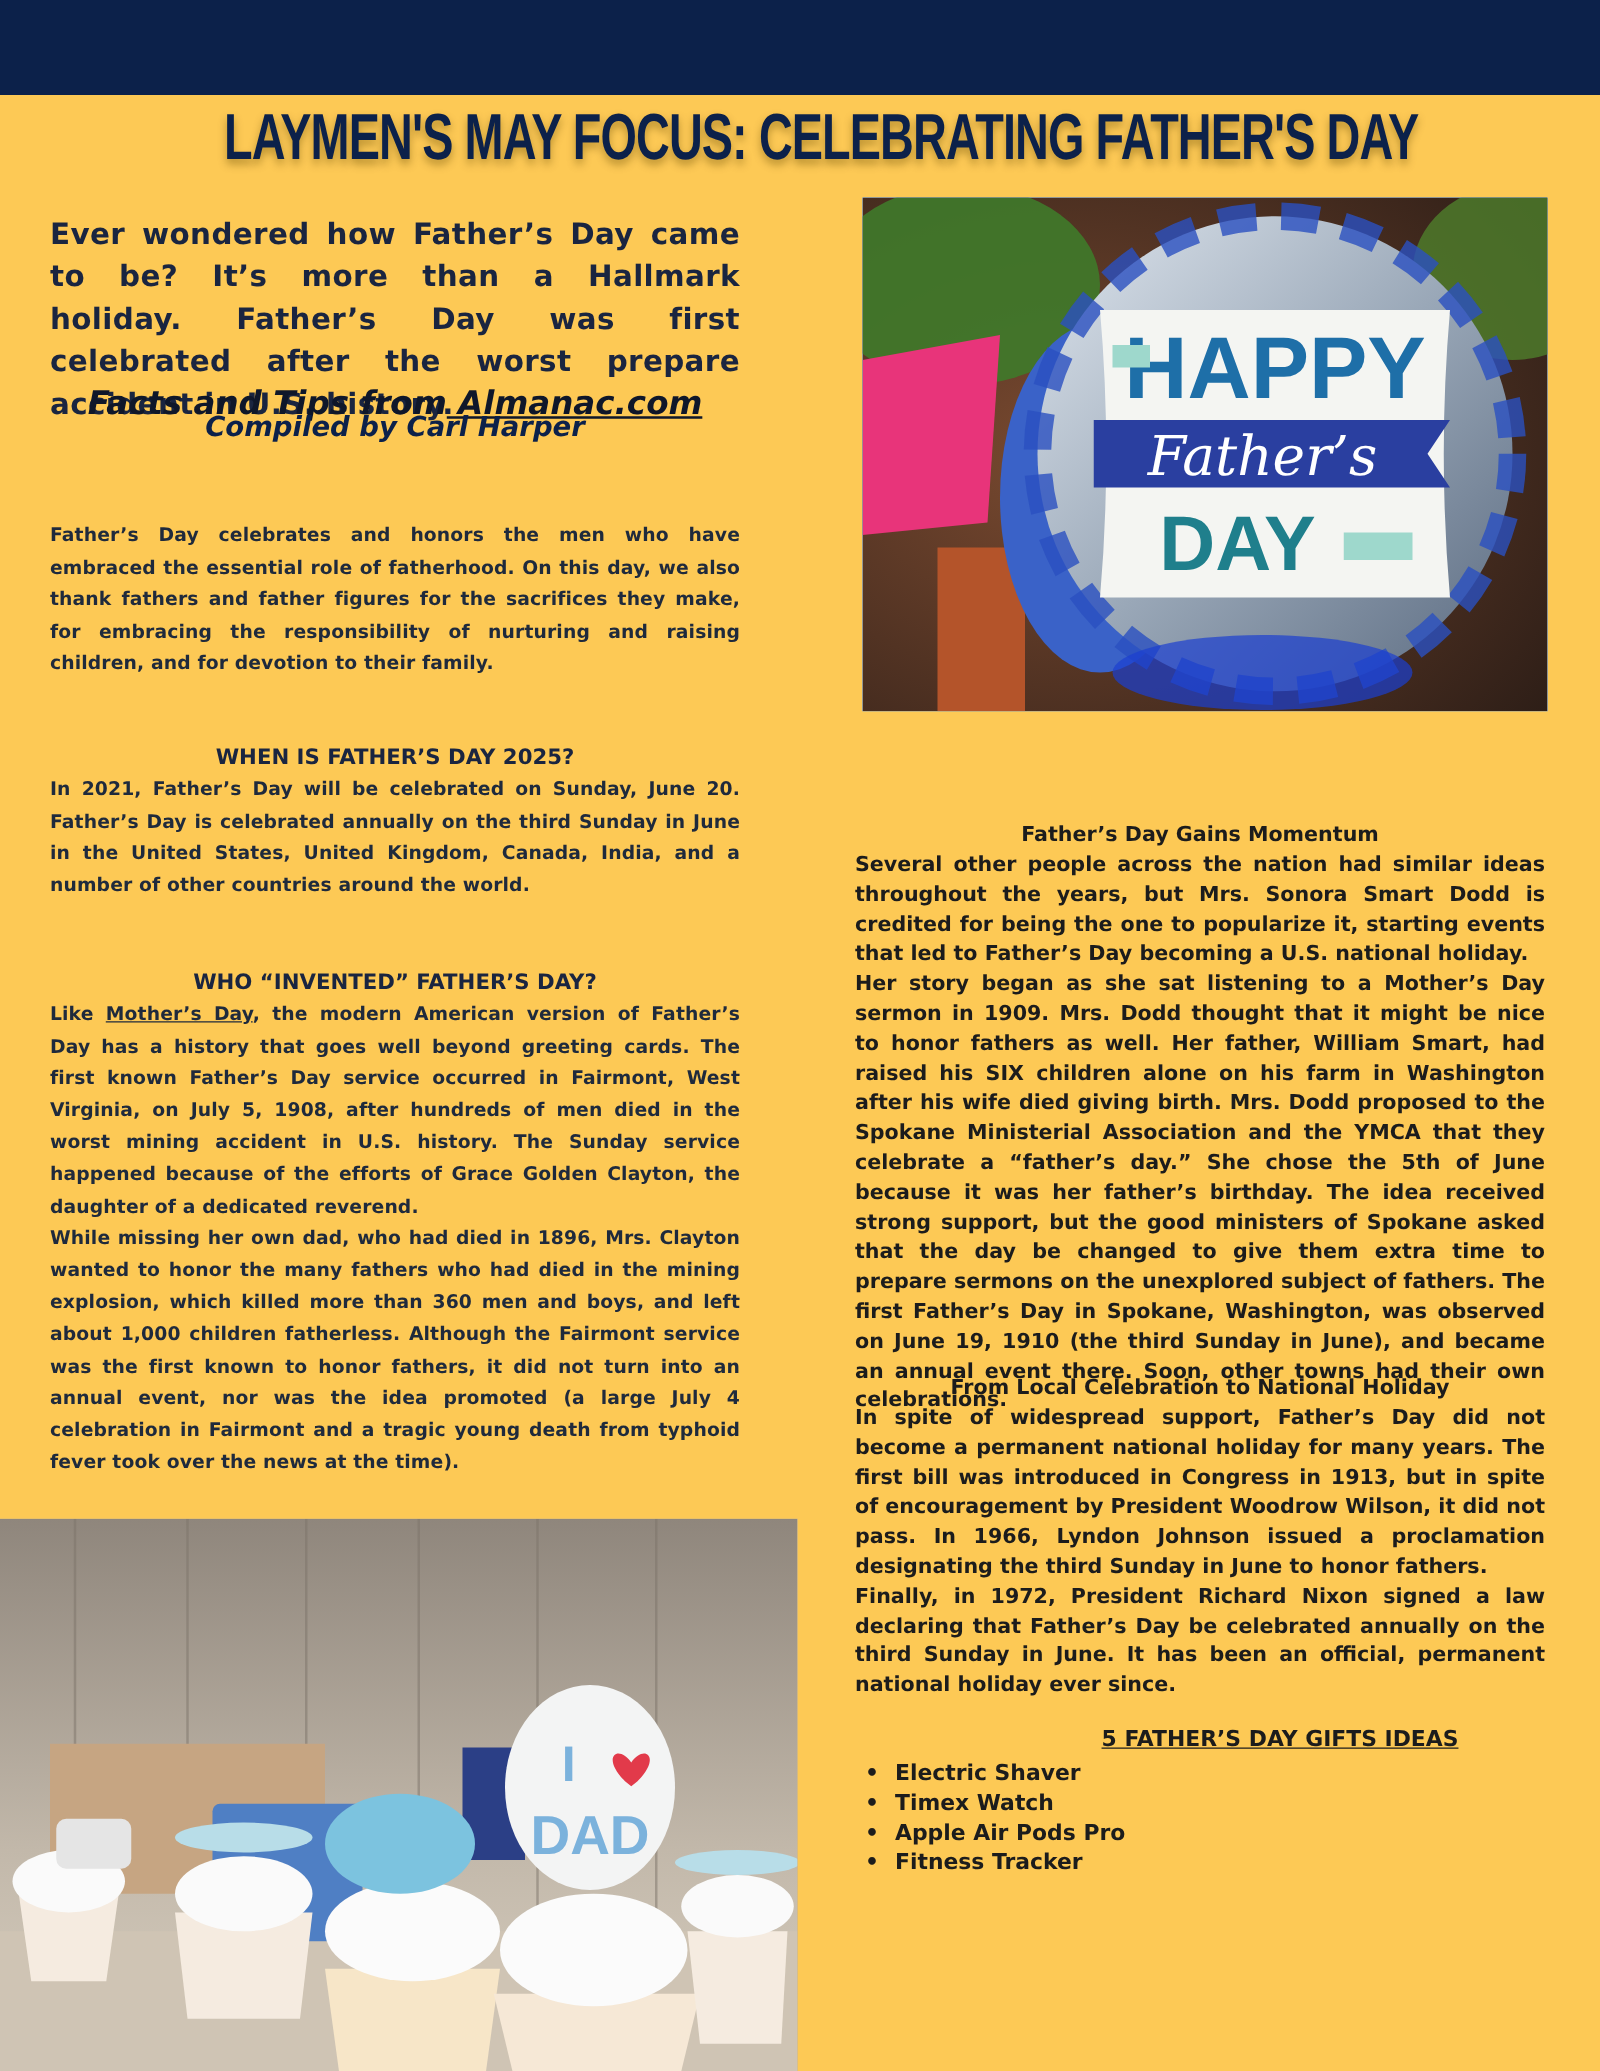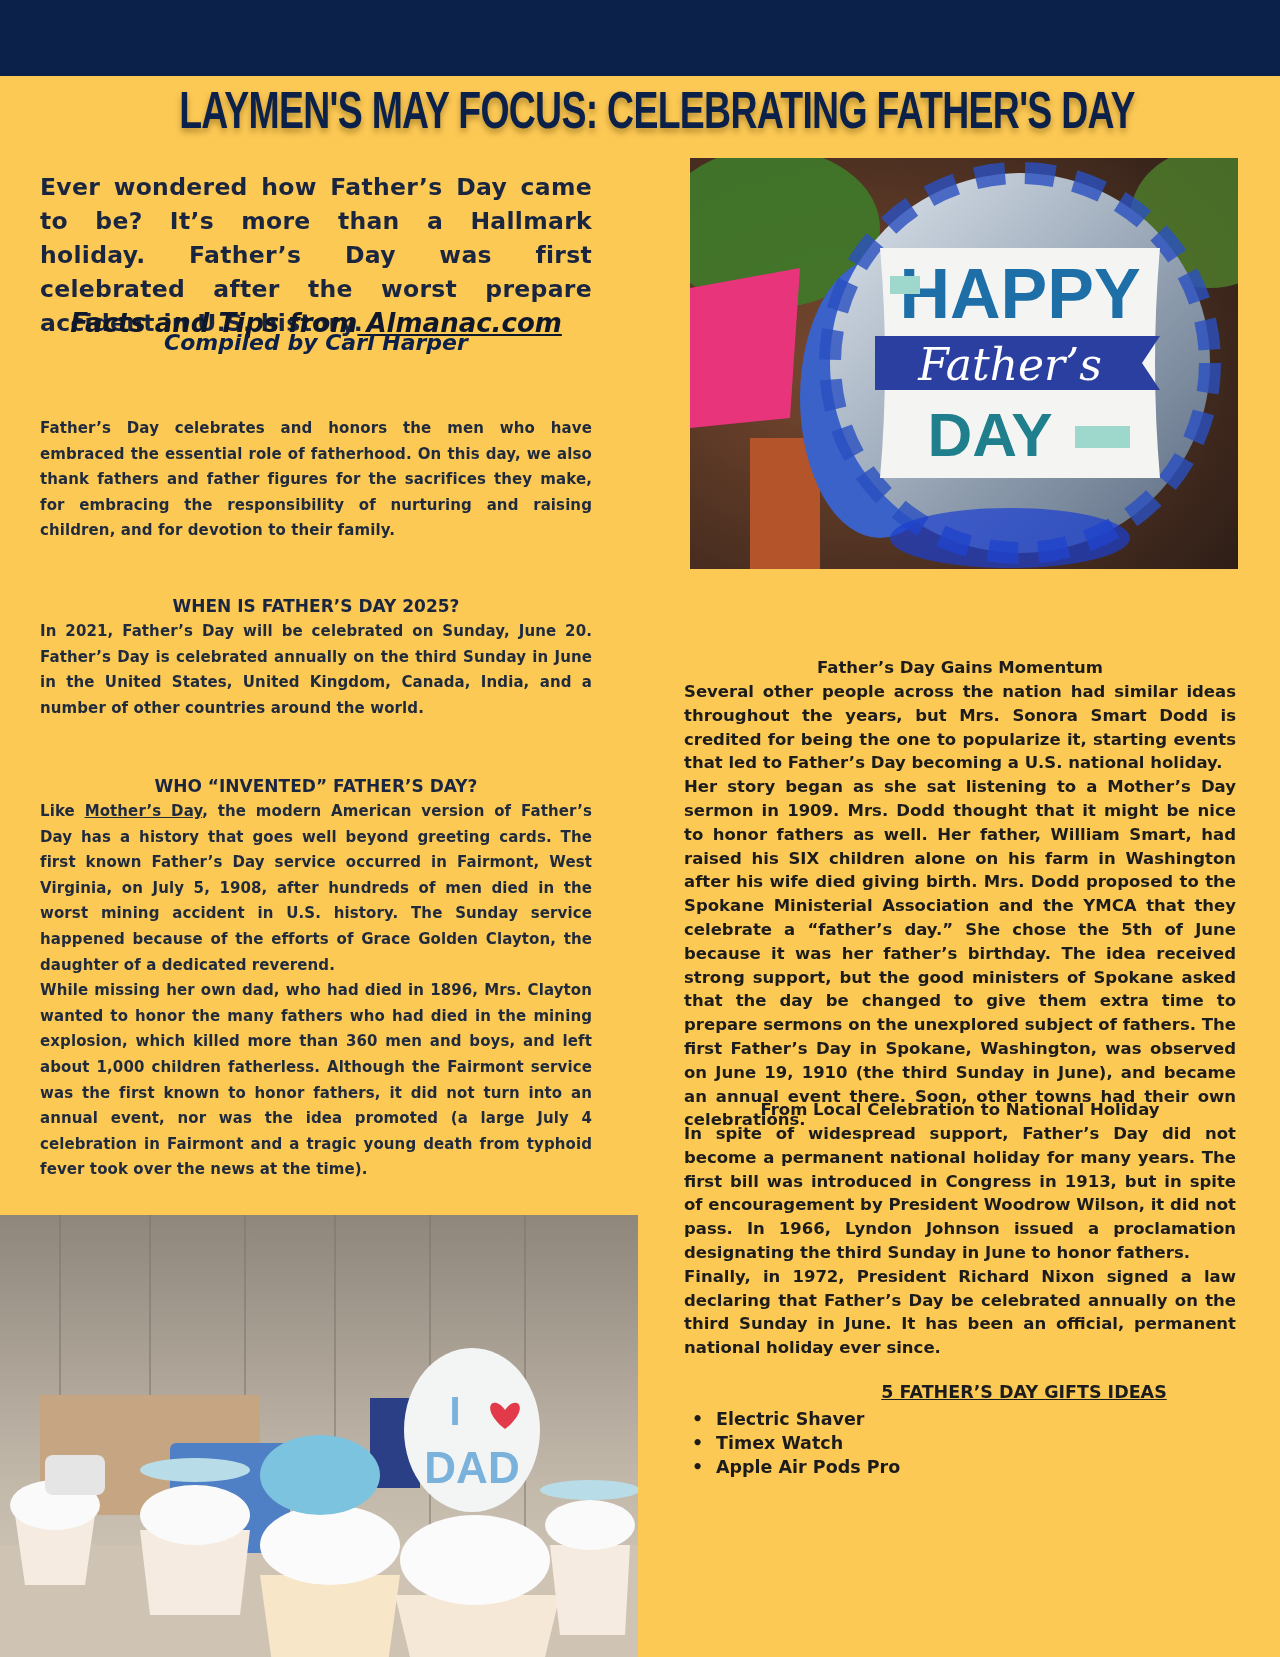--- a/index.html
+++ b/index.html
@@ -148,20 +148,21 @@
   <p class="rp">In spite of widespread support, Father’s Day did not become a permanent national holiday for many years. The first bill was introduced in Congress in 1913, but in spite of encouragement by President Woodrow Wilson, it did not pass. In 1966, Lyndon Johnson issued a proclamation designating the third Sunday in June to honor fathers.</p>
   <p class="rp">Finally, in 1972, President Richard Nixon signed a law declaring that Father’s Day be celebrated annually on the third Sunday in June. It has been an official, permanent national holiday ever since.</p>
 </div>
 
 <div class="col right" style="top:1382px; text-align:left;">
   <div class="gifts-title">5 FATHER’S DAY GIFTS IDEAS</div>
   <ul class="gifts">
     <li>Electric Shaver</li>
     <li>Timex Watch</li>
     <li>Apple Air Pods Pro</li>
+    <li>Fitness Tracker</li>
   </ul>
 </div>
 
 <div class="img-cupcakes">
   <svg width="638" height="442" viewBox="0 0 638 442">
     <defs>
       <linearGradient id="wood" x1="0" y1="0" x2="0" y2="1">
         <stop offset="0" stop-color="#8f867c"></stop>
         <stop offset="0.6" stop-color="#c2b8aa"></stop>
         <stop offset="1" stop-color="#d8cfc0"></stop>

